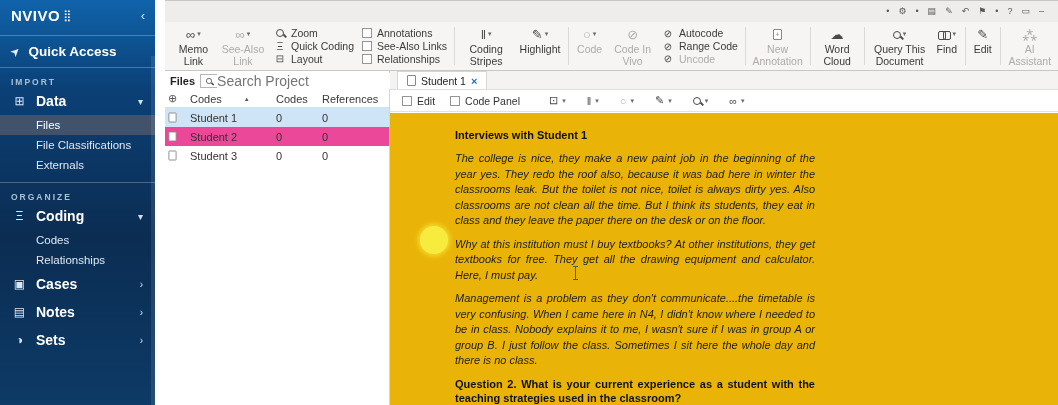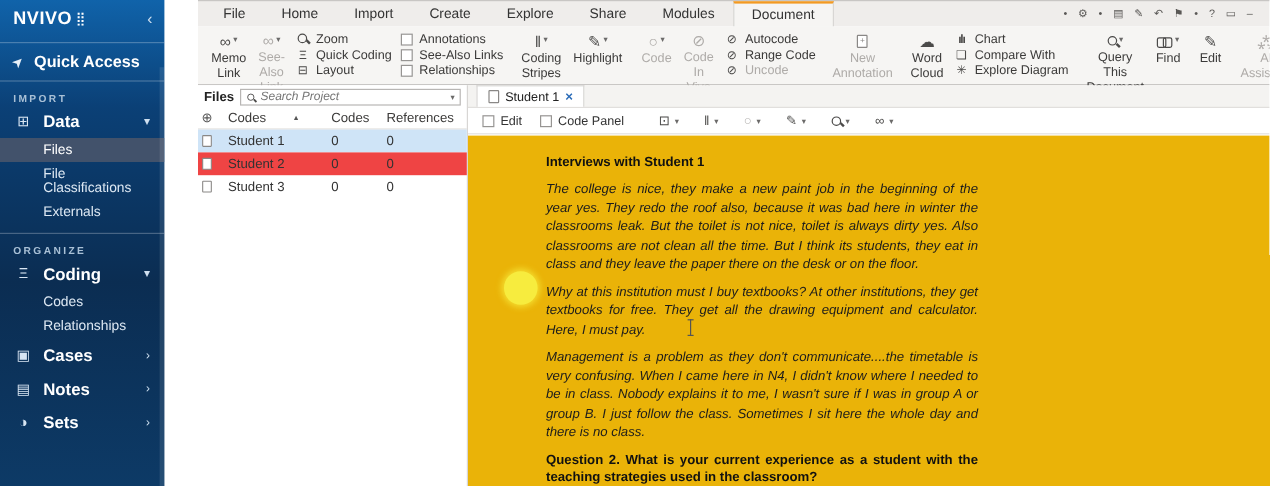--- a/index.html
+++ b/index.html
@@ -1,20 +1,20 @@
 <!DOCTYPE html>
 <html><head>
 <meta charset="utf-8">
 <style>
   * { margin:0; padding:0; box-sizing:border-box; }
   html,body { width:1058px; height:405px; overflow:hidden; }
   body { font-family:"Liberation Sans", sans-serif; background:#fff; position:relative; font-size:11px; color:#333; }
 
   
-  .sidebar { position:absolute; left:0; top:0; width:137px; height:405px;
+  .sidebar { position:absolute; left:0; top:0; width:155px; height:405px;
     background:linear-gradient(180deg,#1063aa 0%,#0b4076 22%,#0b2d52 58%,#0d3a66 100%);
     color:#eaf1f9; overflow:hidden; z-index:5; }
   .side-scroll { position:absolute; right:0; top:56px; bottom:0; width:4px; background:rgba(255,255,255,.10); }
   .logo-row { display:flex; align-items:center; padding:7px 10px 0 11px; }
   .logo-text { font-weight:700; font-size:15px; letter-spacing:.5px; color:#fff; }
   .logo-dots { font-size:11px; margin-left:3px; color:#fff; }
   .collapse { margin-left:auto; color:#cfe0f0; font-size:13px; cursor:default; }
   .project { font-size:10.5px; color:#d5e4f3; padding:7px 11px 0 11px; }
   .sdiv { height:1px; background:rgba(255,255,255,.25); }
   .d1 { margin-top:11px; } .d2 { margin-top:0; }
@@ -52,31 +52,31 @@
   .chart-ic { font-size:9px; font-weight:700; letter-spacing:-1px; }
   .binoc { display:inline-block; width:13px; height:8px; position:relative; }
   .binoc::before,.binoc::after { content:""; position:absolute; top:0; width:6px; height:7px; border:1.5px solid #4b4a49; border-radius:2px; }
   .binoc::before { left:0; } .binoc::after { right:0; }
   .pgic { display:inline-block; width:9px; height:11px; border:1px solid #8a8886; border-radius:1px; background:#fff; position:relative; font-size:7px; line-height:10px; text-align:center; color:#8a8886; }
 
   
   .files-bar { position:absolute; left:165px; top:71px; width:225px; height:19px; background:#fff; border-right:1px solid #d8d6d4; display:flex; align-items:center; gap:5px; padding:0 5px; }
   .files-title { font-weight:700; font-size:11px; color:#222; }
   .searchbox { flex:1; display:flex; align-items:center; gap:4px; border:1px solid #b8b6b4; height:14px; padding:0 4px; background:#fff; }
-  .searchbox input { border:none; outline:none; flex:1; font-size:10px; font-style:italic; color:#8a8886; font-family:"Liberation Sans",sans-serif; min-width:10px; }
+  .searchbox input { border:none; outline:none; flex:1; font-size:14px; color:#8a8886; font-family:"Liberation Sans",sans-serif; min-width:10px; }
   .searchbox .mag { transform:scale(.75); }
   .searchbox .caret { font-size:7px; }
   .files-table { position:absolute; left:165px; top:90px; width:225px; bottom:0; background:#fff; border-right:1px solid #d8d6d4; font-size:11px; }
   .frow { display:grid; grid-template-columns:22px 86px 46px 1fr; align-items:center; height:19px; padding-left:3px; }
   .fhead { border-bottom:1px solid #e1dfdd; color:#3b3a39; height:18px; }
   .fhead .addc { font-size:11px; color:#555; }
   .namecell { display:flex; align-items:center; }
   .sortarr { font-size:6px; margin-left:22px; color:#555; }
   .frow.sel { background:#cfe4f7; }
-  .frow.alt { background:#ef4444; }
+  .frow.alt { background:#ec4899; }
   .frow .pgic { transform:scale(.9); }
 
   
   .doc-tabstrip { position:absolute; left:390px; top:71px; right:0; height:19px; background:#f4f3f1; border-bottom:1px solid #e1dfdd; display:flex; align-items:flex-end; padding-left:7px; }
   .doc-tab { background:#fff; border:1px solid #d8d6d4; border-bottom:none; height:18px; display:flex; align-items:center; gap:5px; padding:0 9px; font-size:10.5px; color:#222; }
   .doc-close { color:#2b6cb8; font-weight:700; font-size:11px; }
   .doc-toolbar { position:absolute; left:390px; top:90px; right:0; height:22px; background:#fff; border-bottom:1px solid #e3e1df; display:flex; align-items:center; gap:7px; padding-left:12px; font-size:10.5px; color:#333; }
   .dt-check { display:flex; align-items:center; gap:5px; margin-right:8px; }
   .dtool { display:flex; align-items:center; gap:4px; margin-left:14px; color:#4b4a49; font-size:11px; }
   .dtool.dis { color:#b5b3b1; }
@@ -144,30 +144,20 @@
       <span class="gi">◑</span>
       <span>Sets</span>
       <span class="chev">›</span>
     </div>
   </div>
 
   <div class="side-scroll"></div>
 </div>
 
 <div class="titlebar">
-  <div class="tabs">
-    <div class="tab">File</div>
-    <div class="tab">Home</div>
-    <div class="tab">Import</div>
-    <div class="tab">Create</div>
-    <div class="tab">Explore</div>
-    <div class="tab">Share</div>
-    <div class="tab">Modules</div>
-    <div class="tab active">Document</div>
-  </div>
   <div class="win-icons">
     <span>•</span>
     <span>⚙</span>
     <span>•</span>
     <span>▤</span>
     <span>✎</span>
     <span>↶</span>
     <span>⚑</span>
     <span>•</span>
     <span>?</span>
@@ -269,34 +259,20 @@
       </span>
     <span>New Annotation</span>
   </div>
   <div class="rsep"></div>
   <div class="rbtn">
     <span class="ric">
         <span>☁</span>
       </span>
     <span>Word Cloud</span>
   </div>
-  <div class="rstack">
-    <div class="rrow">
-        <span class="si chart-ic">ılı</span>
-        <span>Chart</span>
-      </div>
-    <div class="rrow">
-        <span class="si">❏</span>
-        <span>Compare With</span>
-      </div>
-    <div class="rrow">
-        <span class="si">✳</span>
-        <span>Explore Diagram</span>
-      </div>
-  </div>
   <div class="rsep"></div>
   <div class="rbtn" style="max-width:64px">
     <span class="ric">
         <span><span class="mag"></span></span>
         <span class="caret">▾</span>
       </span>
     <span>Query This Document</span>
   </div>
   <div class="rbtn">
     <span class="ric">

